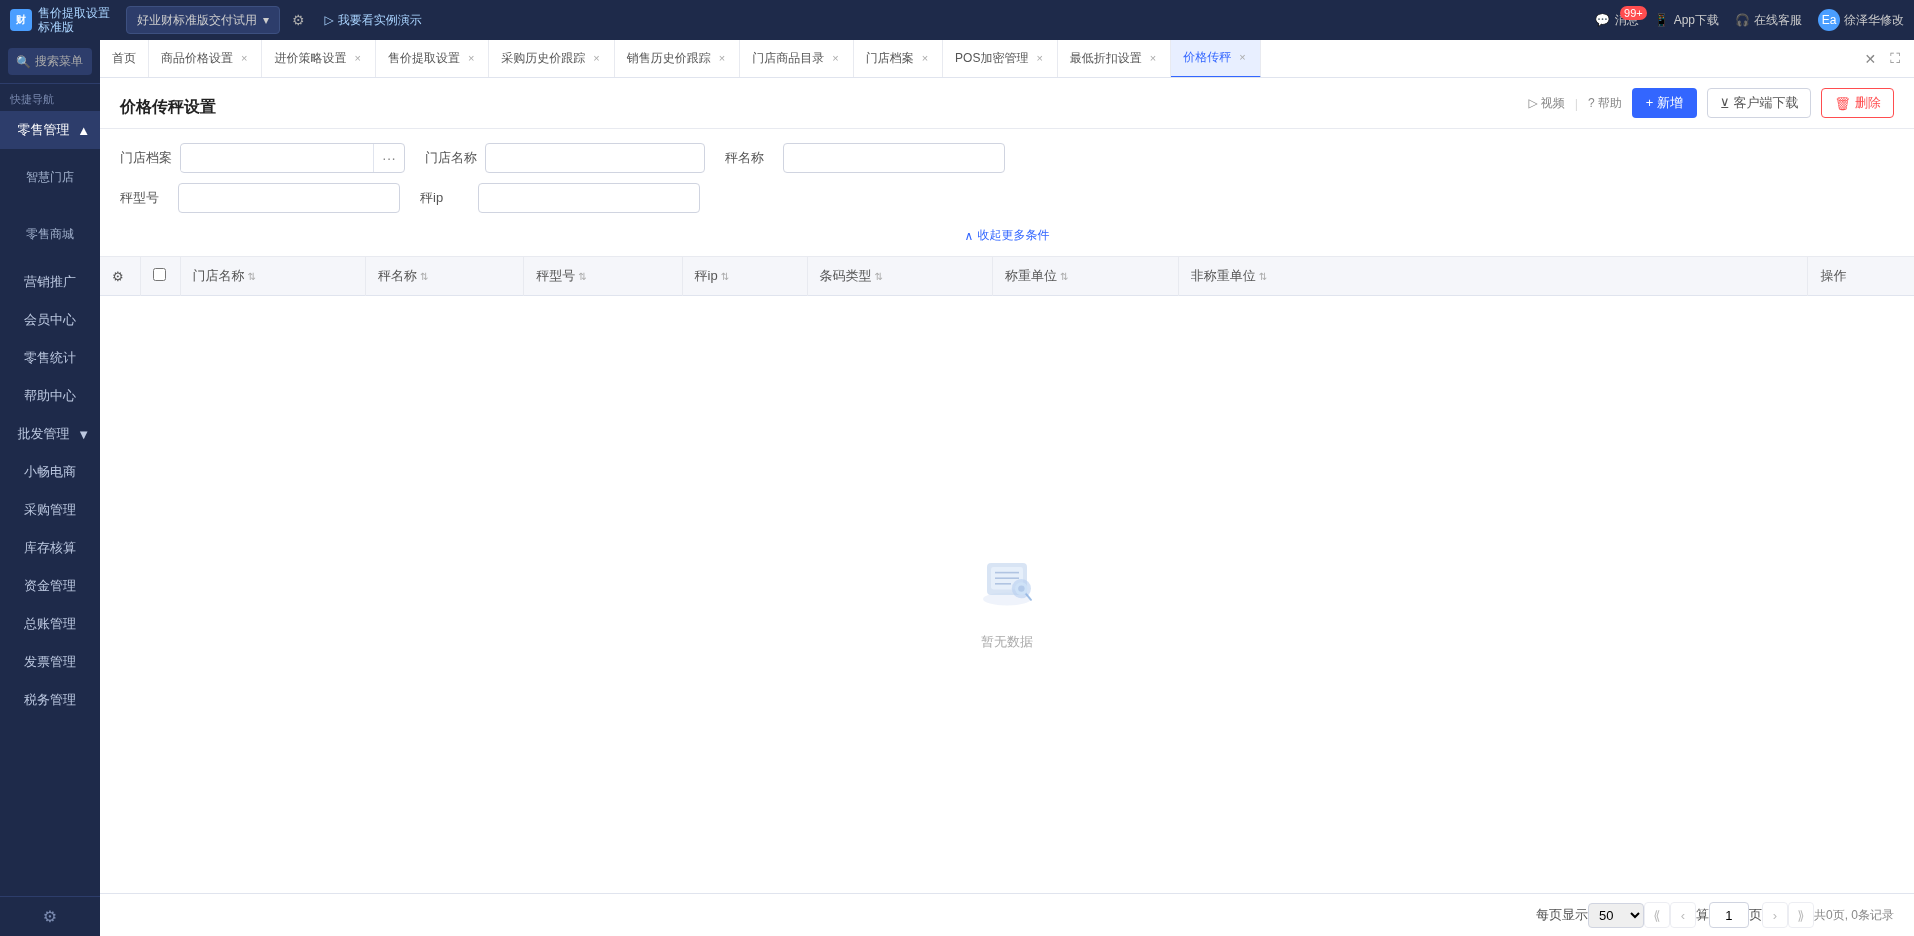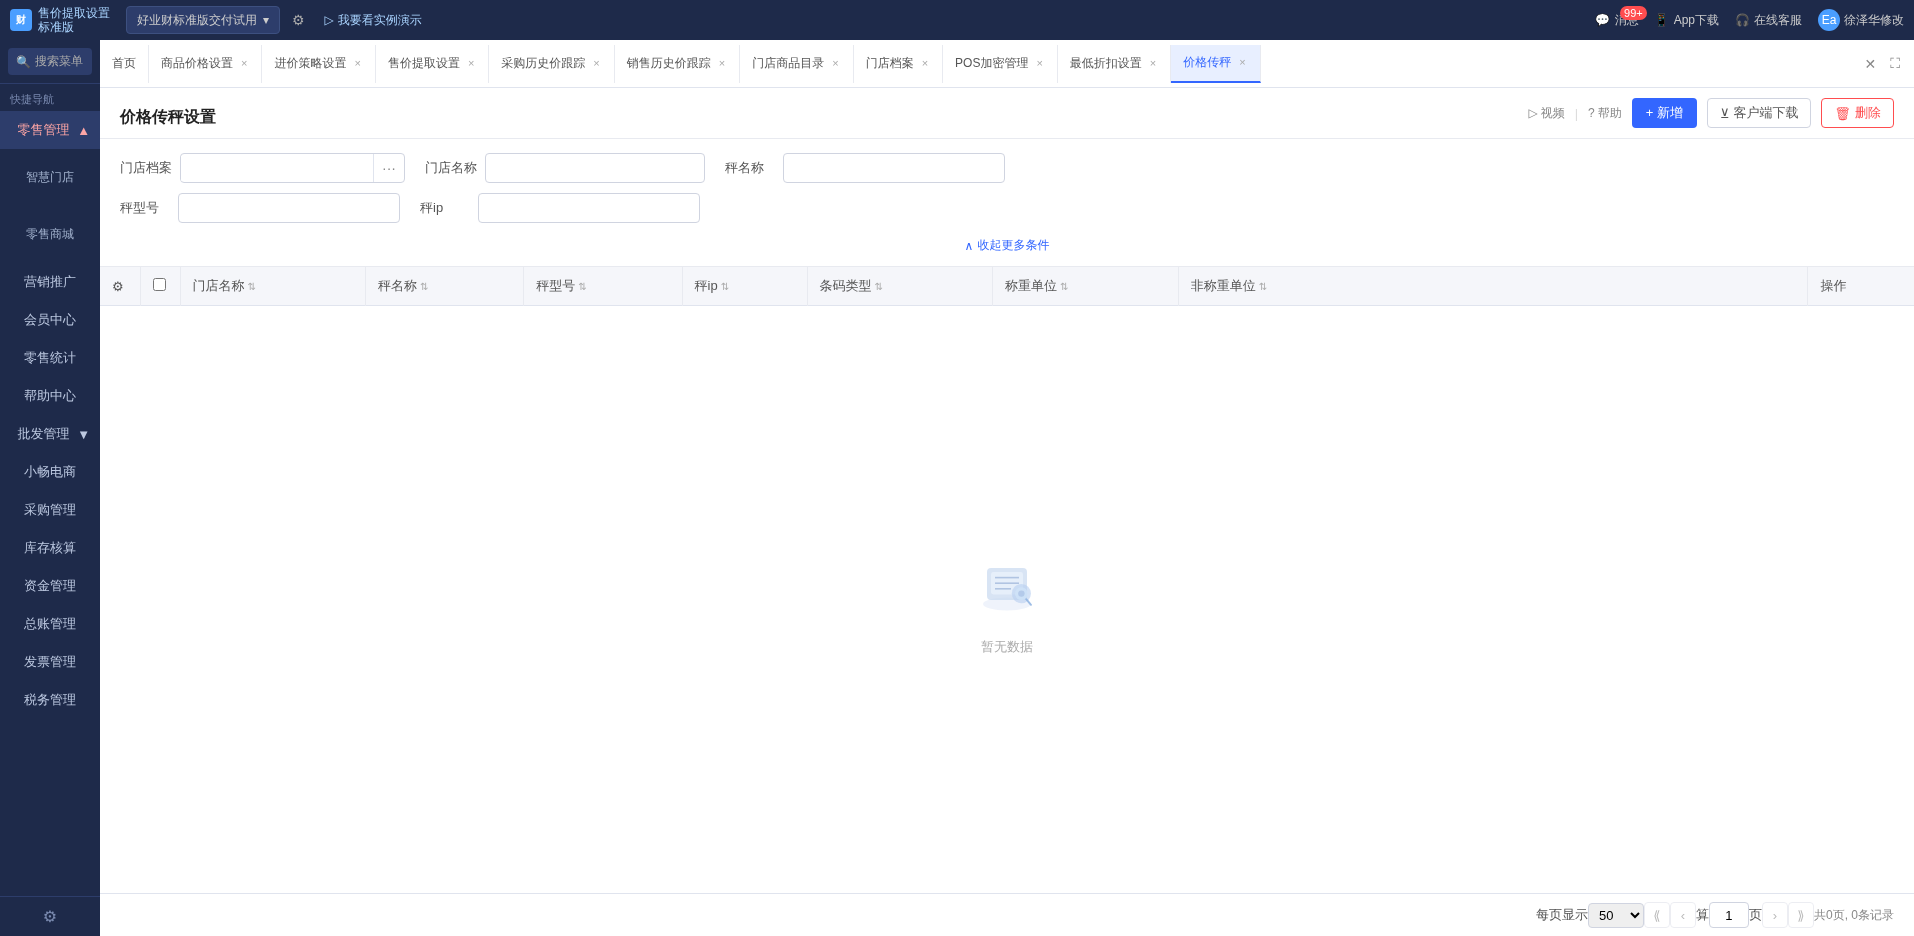--- a/index.html
+++ b/index.html
@@ -139,21 +139,21 @@
     .sidebar-item {
       padding: 10px 10px;
       font-size: 13px;
       color: #bcc8e0;
       cursor: pointer;
       display: flex;
       align-items: center;
       justify-content: space-between;
       transition: background 0.2s;
     }
-    .sidebar-item.active { color: #fca5a5; background: #2d3d6b; }
+    .sidebar-item.active { color: #ffffff; background: #2d3d6b; }
     .sidebar-item.has-arrow { }
     .sidebar-item-text { flex: 1; text-align: center; }
     .sidebar-sub-item {
       padding: 20px 10px;
       font-size: 12px;
       color: #a0b0cc;
       cursor: pointer;
       text-align: center;
     }
     .sidebar-footer {
@@ -177,21 +177,21 @@
       overflow: hidden;
       background: #f5f6fa;
     }
 
     
     .tab-bar {
       background: #fff;
       border-bottom: 1px solid #e0e4ee;
       display: flex;
       align-items: center;
-      height: 48px;
+      height: 38px;
       flex-shrink: 0;
       overflow: hidden;
     }
     .tab-item {
       padding: 0 12px;
       height: 38px;
       display: flex;
       align-items: center;
       gap: 6px;
       font-size: 12px;

